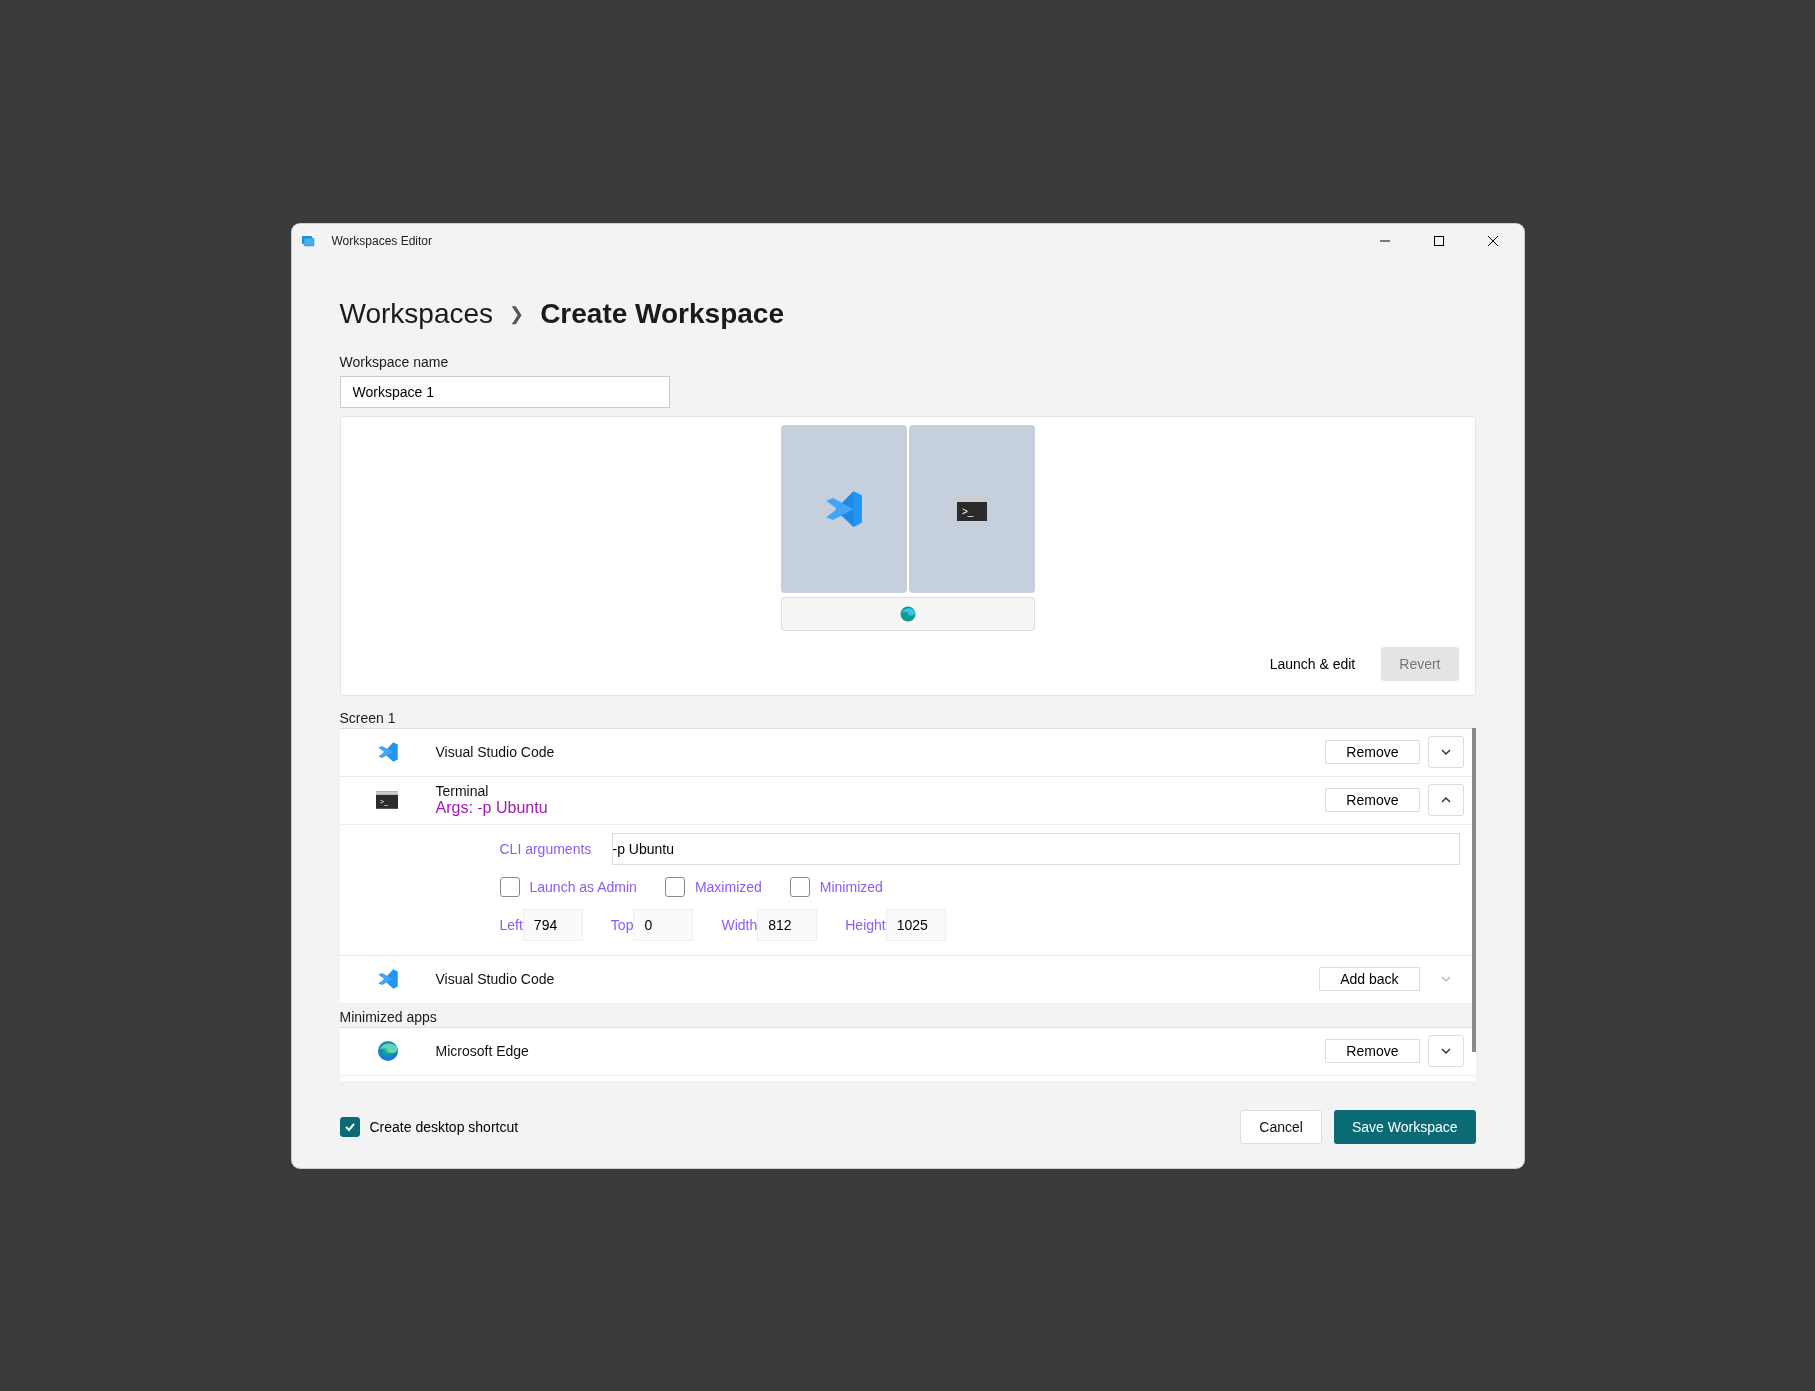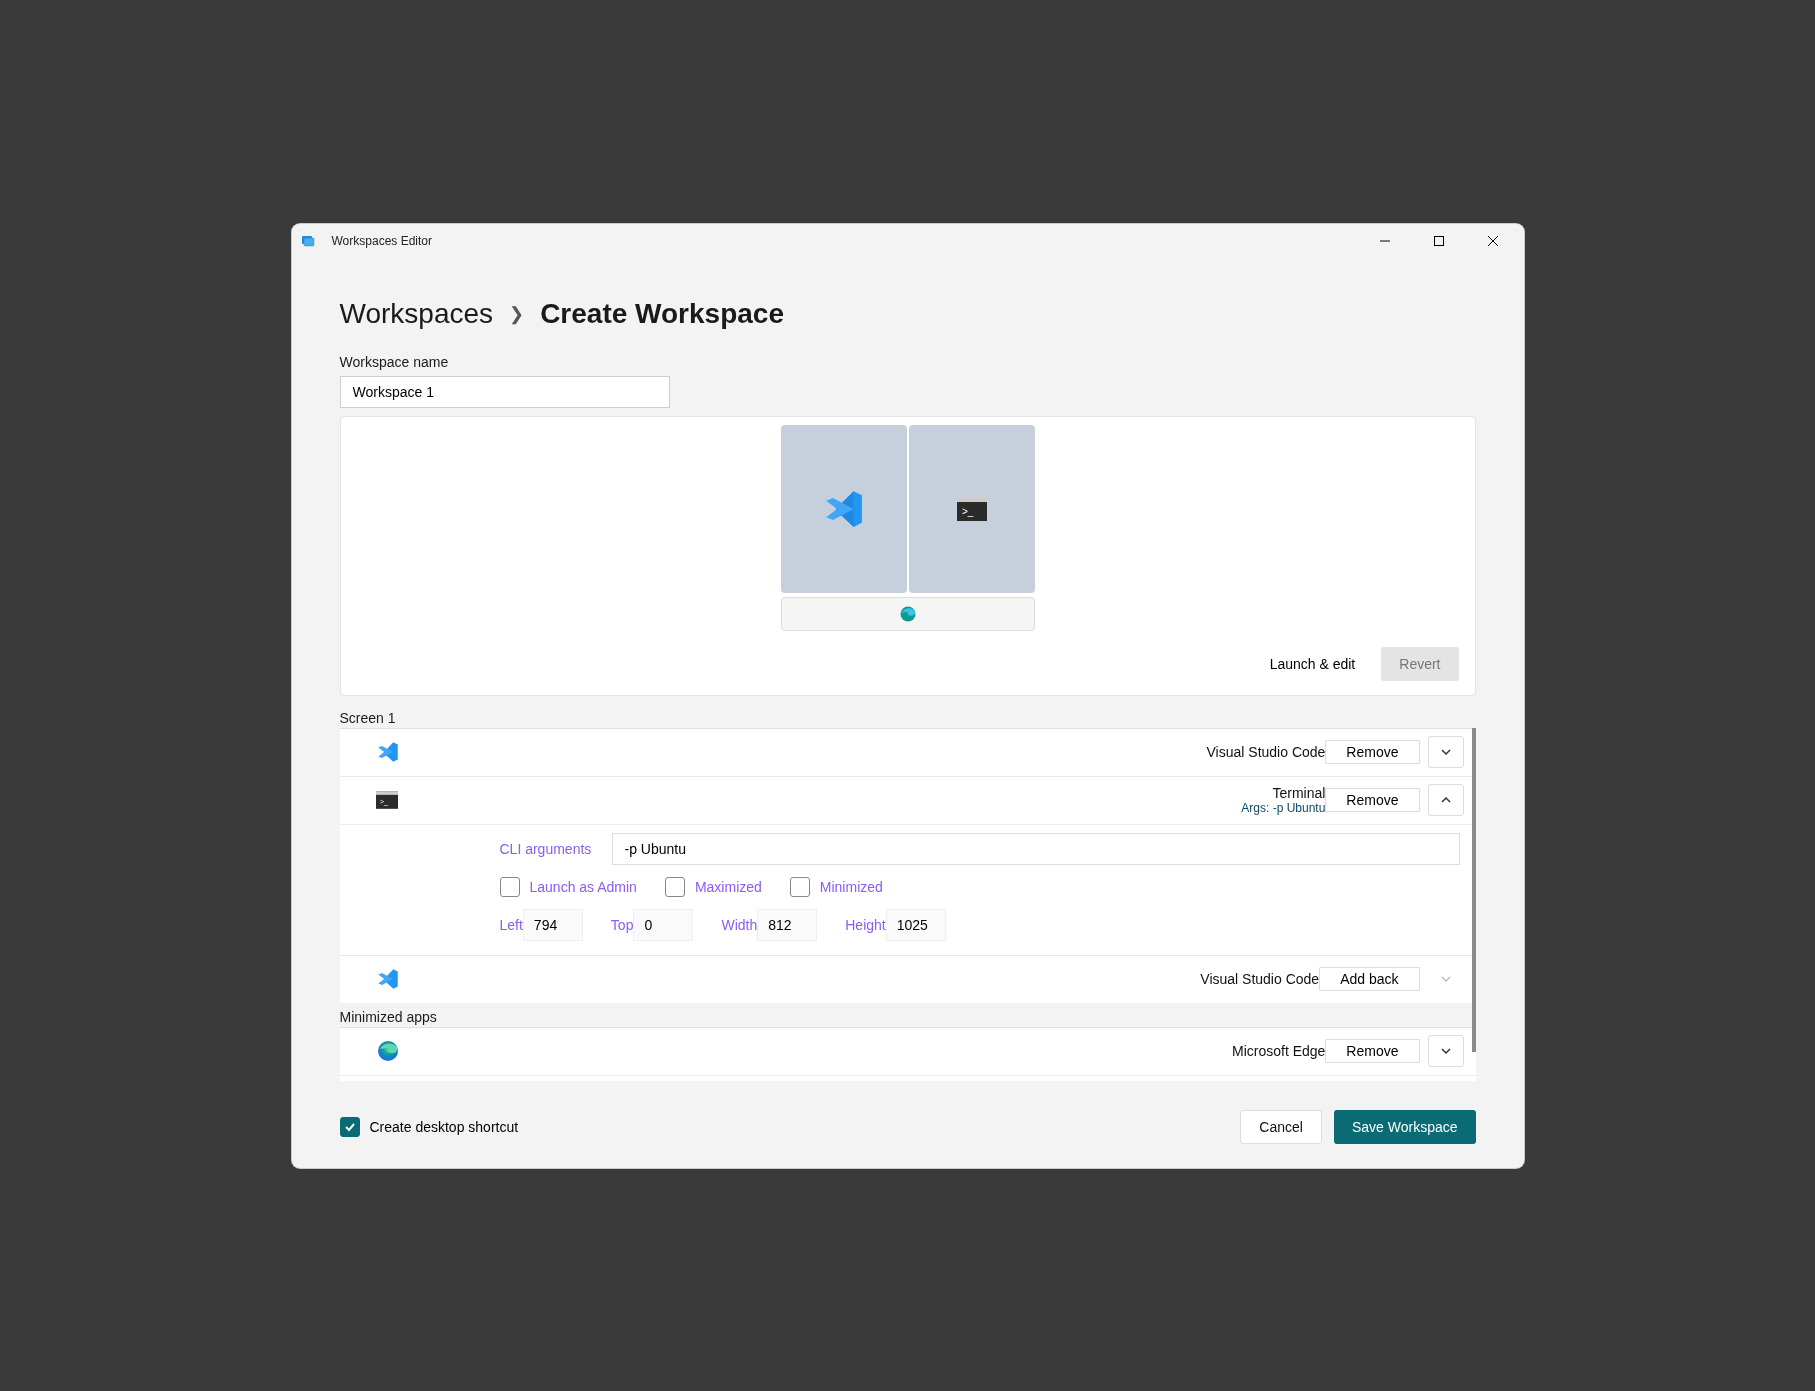--- a/index.html
+++ b/index.html
@@ -25,30 +25,30 @@
   .preview-actions { align-self:flex-end; display:flex; gap:8px; padding: 8px 16px 14px 0; }
   .btn { height:34px; padding:0 18px; font-size:14px; border:none; background:#fff; cursor:pointer; border-radius:3px; display:flex; align-items:center; }
   .btn-disabled { background:#e4e4e4; color:#777; cursor:default; }
   .btn-primary { background:#0a6b74; color:#fff; }
   .btn-light { background:#fff; border:1px solid #ddd; color:#111; }
   .section-label { font-size:14px; color:#1a1a1a; margin-top:14px; margin-bottom:2px; }
   .app-list { display:flex; flex-direction:column; position:relative; }
   .app-row { background:#fff; border-top:1px solid #e8e8e8; display:flex; align-items:center; min-height:48px; padding:0 12px 0 16px; }
   .app-row:first-child { border-top:1px solid #e0e0e0; }
   .app-icon-slot { width:80px; display:flex; align-items:center; justify-content:flex-start; padding-left:20px; }
-  .app-title-wrap { flex:1; display:flex; flex-direction:column; justify-content:center;text-align:right; }
+  .app-title-wrap { flex:1; display:flex; flex-direction:column; justify-content:center; }
   .app-title { font-size:14px; color:#111; }
-  .app-sub { font-size:12px; color:#0c4a6e; }
+  .app-sub { font-size:16px; color:#a21caf; }
   .row-action { height:24px; padding:0 20px; background:#fff; border:1px solid #ddd; font-size:14px; border-radius:1px; cursor:pointer; }
   .expand-btn { width:36px; height:32px; display:flex; align-items:center; justify-content:center; margin-left:8px; border:1px solid #ddd; border-radius:3px; cursor:pointer; background:#fff;}
   .expand-btn.borderless { border-color:transparent; background:transparent; color:#aaa; }
   .expanded-panel { background:#fff; border-top:1px solid #eee; padding: 8px 16px 14px 160px; display:flex; flex-direction:column; gap:12px; }
   .hrow { display:flex; align-items:center; gap:16px; }
   .hrow label { font-size:14px; color:#8b5cf6; }
-  .cli-input { flex:1; height:32px; border:1px solid #ddd; background:#fff; padding:0 12px; font-size:14px; }
+  .cli-input { flex:1; height:32px; border:1px solid #ddd; background:#fff; padding:0 0; font-size:14px; }
   .small-input { width:60px; height:32px; border:1px solid #eee; background:#fafafa; padding:0 10px; font-size:14px; }
   .check { width:20px; height:20px; border:1px solid #888; border-radius:3px; display:inline-flex; align-items:center;justify-content:center; background:#fff; flex-shrink:0; }
   .check.checked { background:#0a6b74; border-color:#0a6b74; color:#fff; }
   .footer { margin-top:auto; display:flex; align-items:center; padding-top:18px; }
   .footer .spacer { flex:1; }
   .list-container{ position:relative; overflow:hidden; }
   .list-scroll-track { position:absolute; right:0; top:0; bottom:0; width:6px; }
   .list-scroll-thumb { position:absolute; right:0; top:0; width:4px; height:92%; background:#8a8a8a; }
   svg { display:block; }
   .dim-pair { display:flex; align-items:center; }

